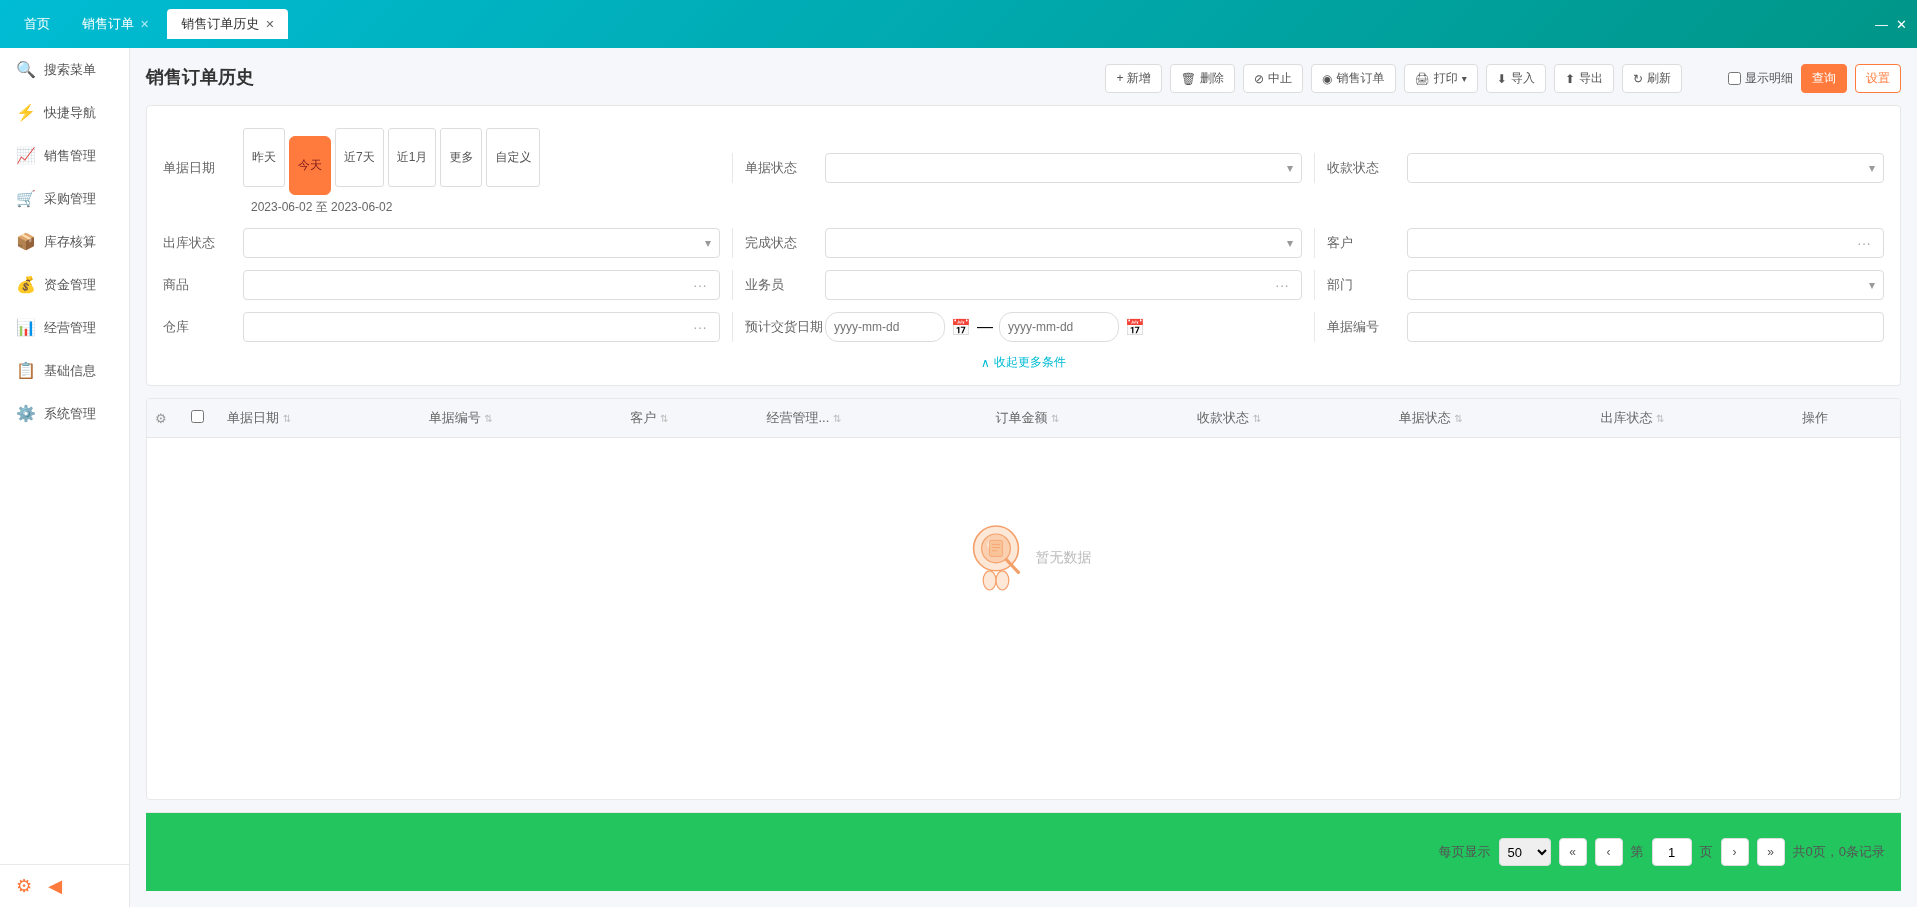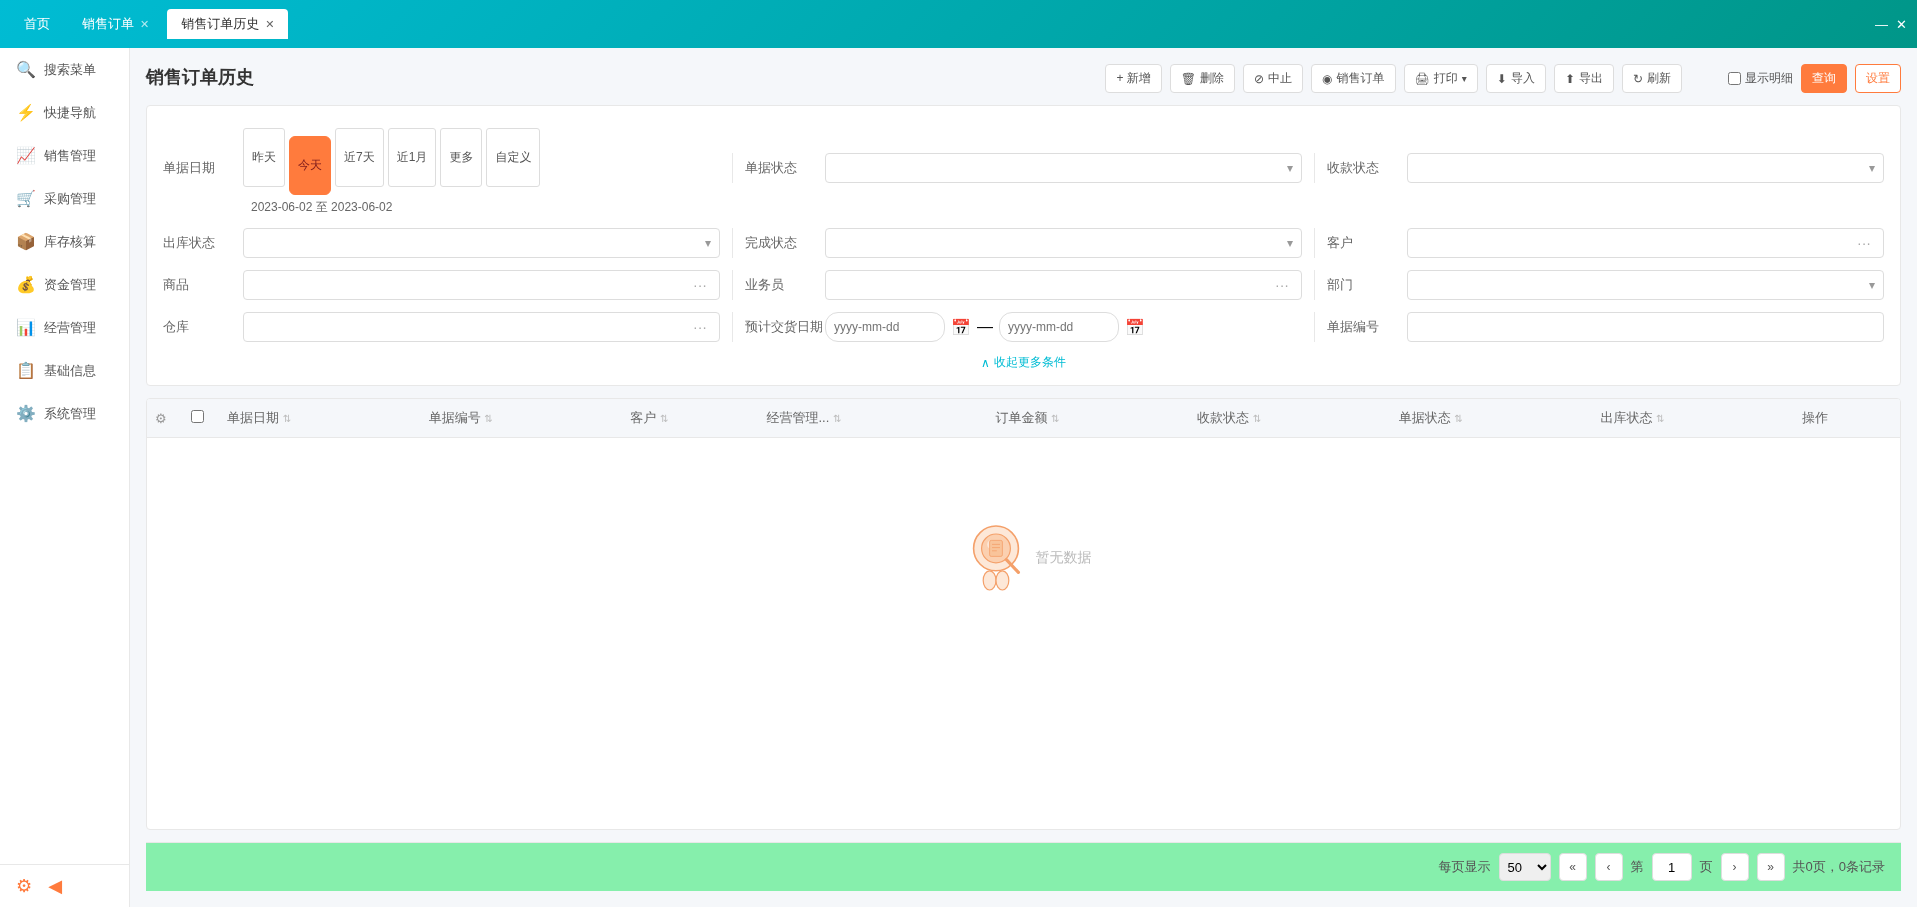--- a/index.html
+++ b/index.html
@@ -294,22 +294,22 @@
     .empty-icon {
       width: 80px;
       height: 80px;
     }
 
     
     .pagination-bar {
       display: flex;
       align-items: center;
       justify-content: flex-end;
-      padding: 10px 16px;
-      background: #86efac;
+      padding: 25px 16px;
+      background: #22c55e;
       border-top: 1px solid #e8e8e8;
       font-size: 13px;
       color: #555;
       gap: 8px;
       flex-shrink: 0;
     }
     .page-size-select {
       height: 28px;
       border: 1px solid #ddd;
       border-radius: 4px;

